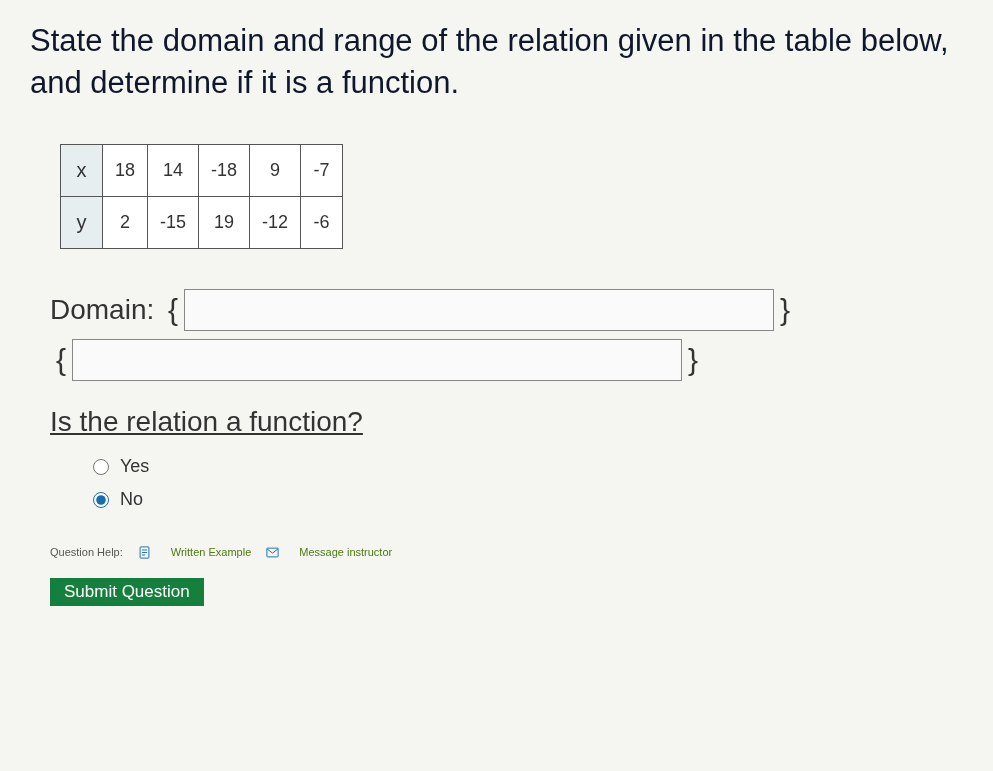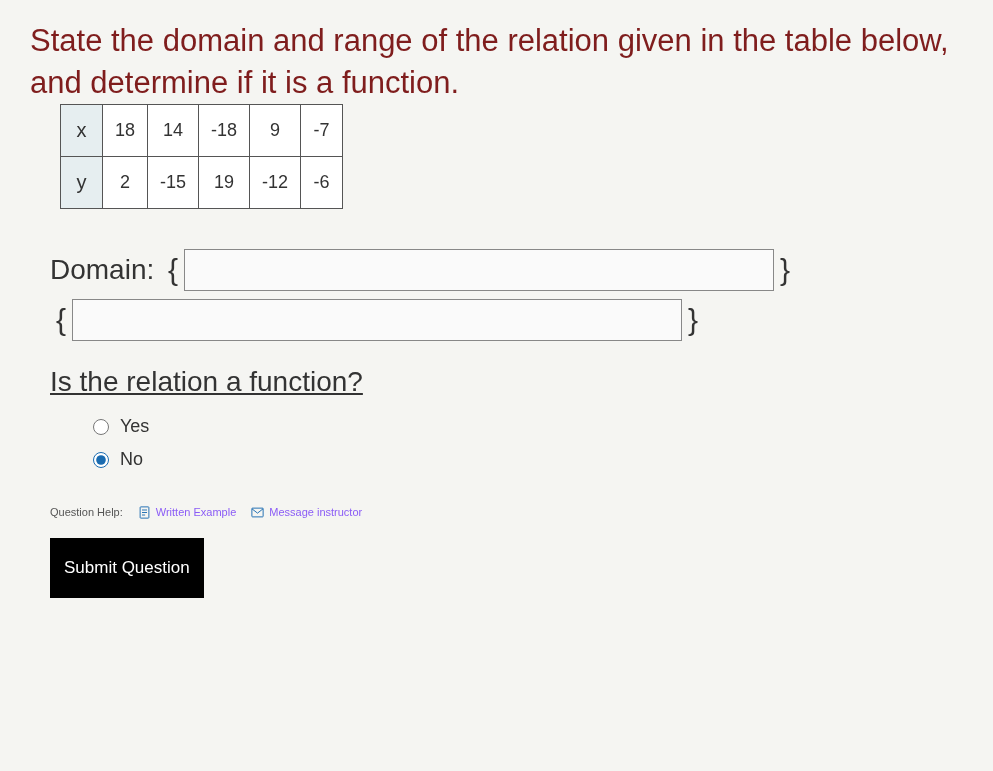--- a/index.html
+++ b/index.html
@@ -7,22 +7,23 @@
     margin: 0;
     padding: 20px 30px;
     font-family: "Segoe UI", Arial, sans-serif;
     background: #f5f5f2;
     color: #333;
     width: 993px;
     height: 771px;
   }
   .prompt {
     font-size: 31px;
-    color: #7f1d1d;
+    color: #0f172a;
     line-height: 1.35;
+    margin-bottom: 40px;
   }
   table.data {
     border-collapse: collapse;
     margin: 0 0 40px 30px;
     font-size: 18px;
   }
   table.data td {
     border: 1px solid #555;
     padding: 15px 12px;
     text-align: center;
@@ -73,34 +74,34 @@
   }
   .help-row {
     margin: 35px 0 18px 20px;
     font-size: 11px;
     color: #555;
     display: flex;
     align-items: center;
     gap: 14px;
   }
   .help-link {
-    color: #8b5cf6;
+    color: #4d7c0f;
     display: inline-flex;
     align-items: center;
-    gap: 4px;
+    gap: 19px;
     cursor: pointer;
   }
   .icon { width:15px; height:15px; stroke:#1a6bb0; fill:none; stroke-width:1.5; }
   .submit {
     display: inline-block;
     margin-left: 20px;
-    background: #000000;
+    background: #15803d;
     color: #fff;
     font-size: 17px;
-    padding: 20px 14px;
+    padding: 4px 14px;
     border: none;
     cursor: pointer;
     text-align: center;
   }
 </style>
 </head>
 <body>
 
 
 

